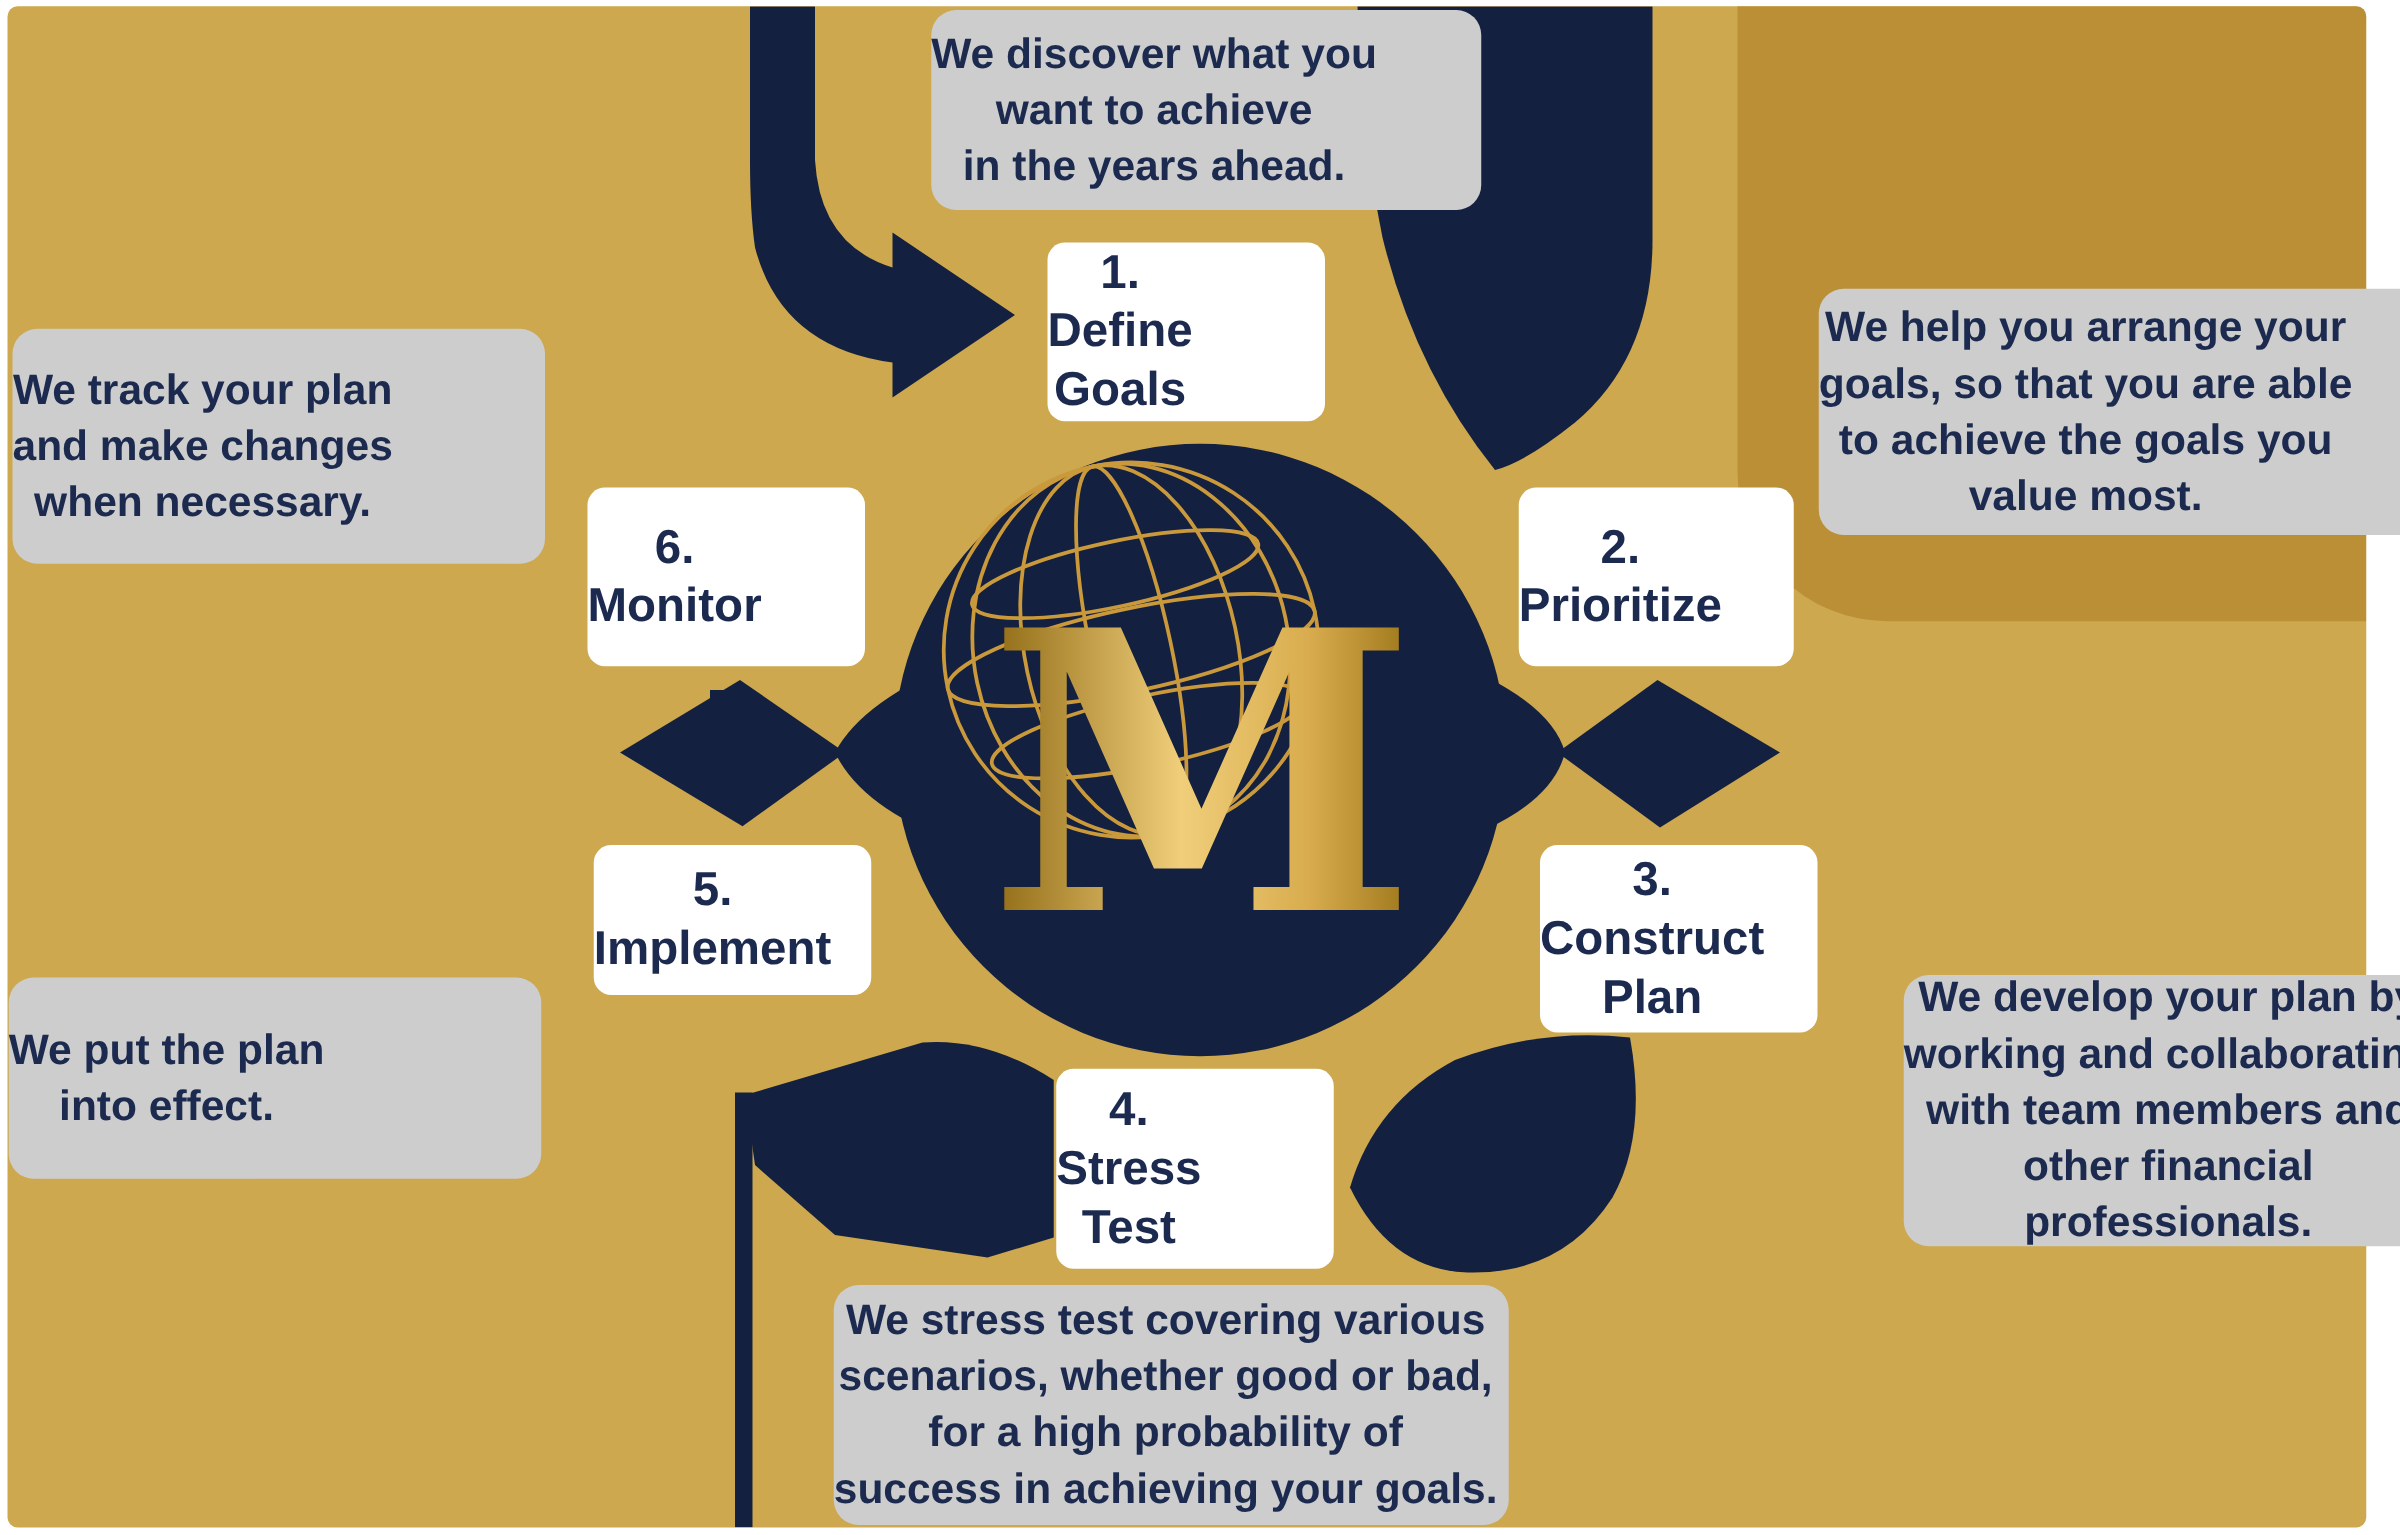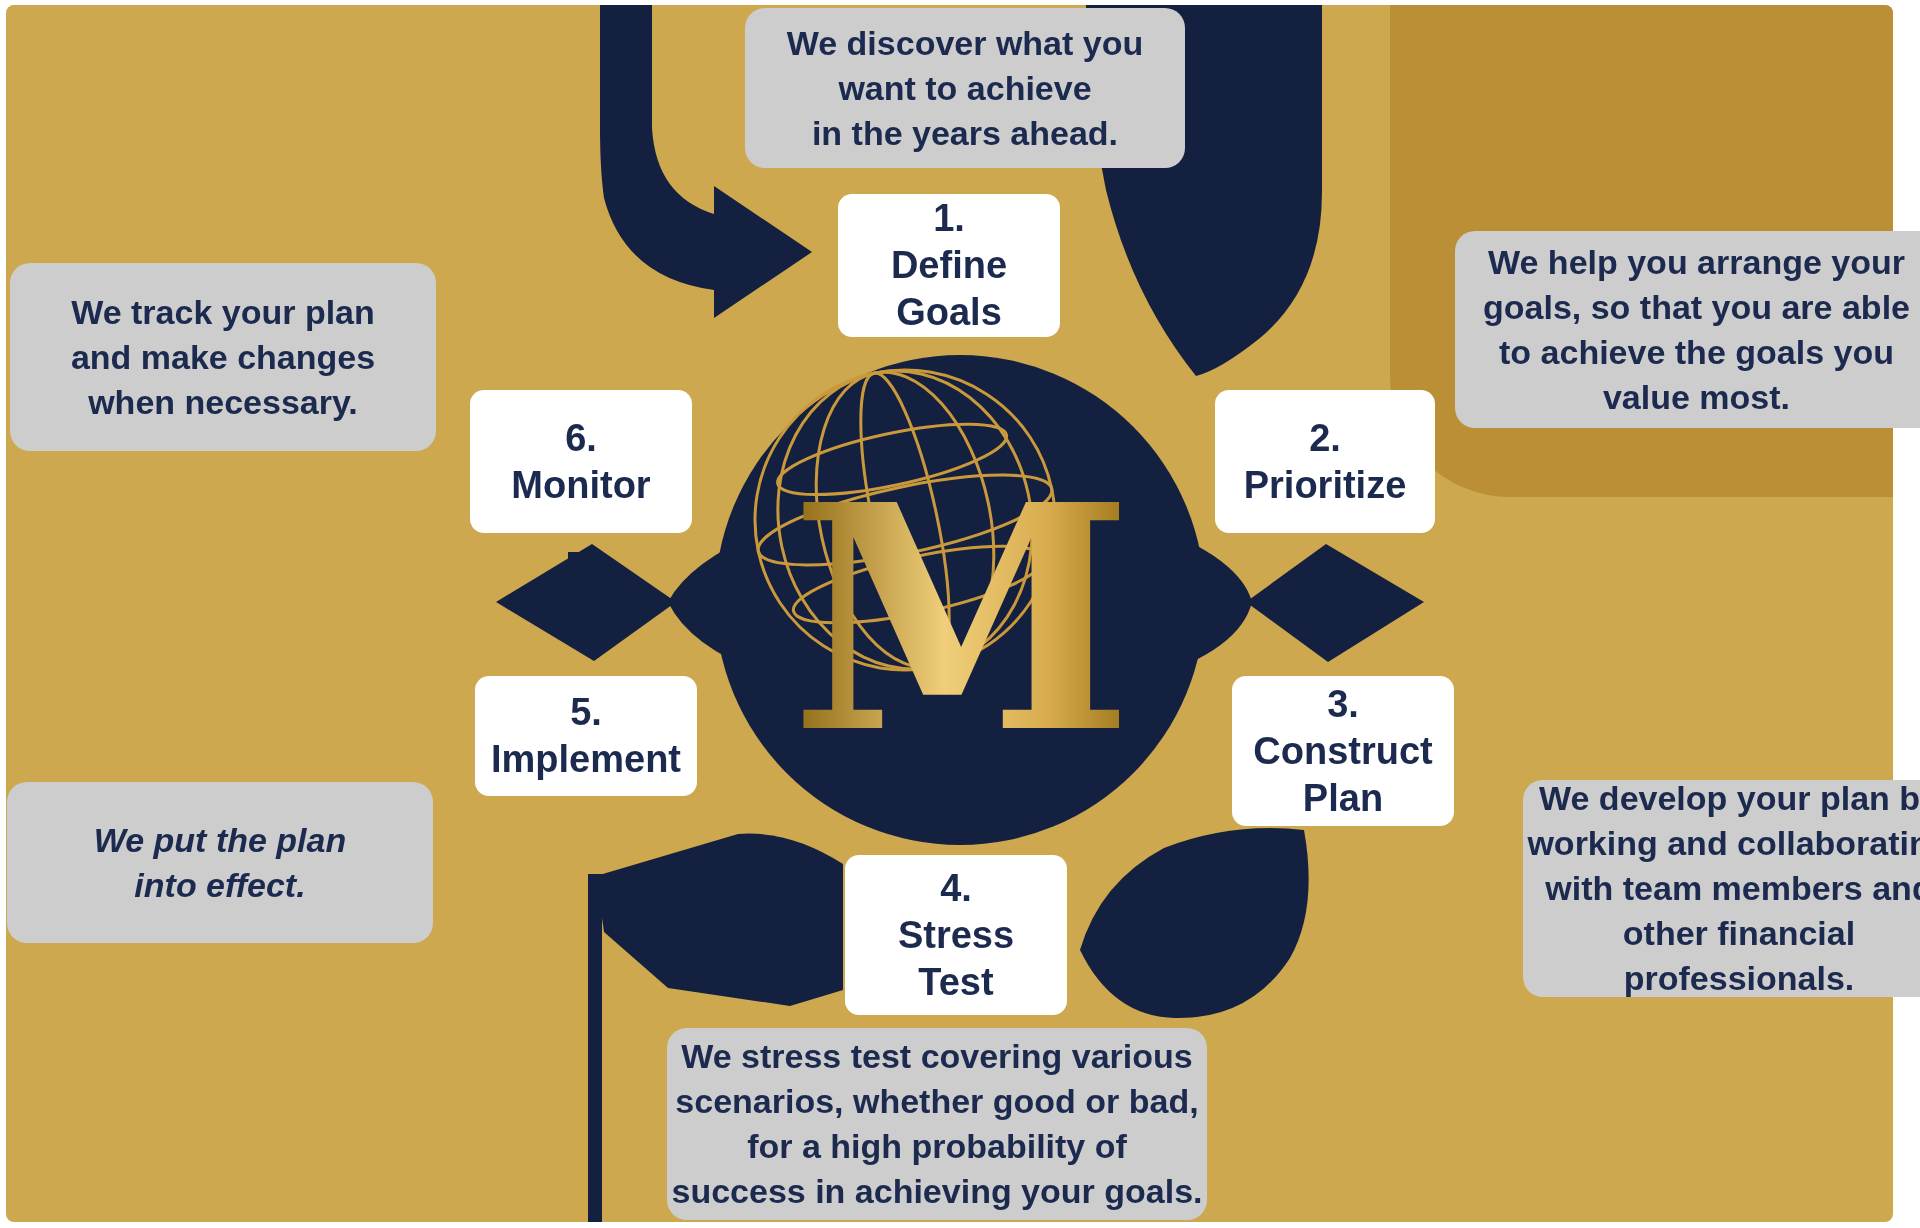--- a/index.html
+++ b/index.html
@@ -10,21 +10,21 @@
   .gold-canvas{
     position:absolute;left:6px;top:5px;width:1887px;height:1217px;
     background:#CDA84E;border-radius:8px;overflow:hidden;
   }
   .dark-panel{
     position:absolute;left:1384px;top:0;width:503px;height:492px;
     background:#BA8F35;border-bottom-left-radius:120px;
   }
   .ring-svg{position:absolute;left:0;top:0;}
   .box{
-    position:absolute;display:flex;align-items:center;justify-content:center;
+    position:absolute;display:flex;align-items:center;
     text-align:center;color:#1B2A4E;font-weight:bold;
   }
   .step-box{
     background:#FFFFFF;border-radius:14px;
     font-size:38px;line-height:47px;white-space:pre-line;
   }
   .desc-box{
     background:#CDCDCD;border-radius:20px;
     font-size:34px;line-height:45px;white-space:pre-line;
   }
@@ -125,21 +125,21 @@
 with team members and
 other financial
 professionals.</span>
 </div>
 <div class="box desc-box" style="left:667px;top:1028px;width:540px;height:192px;">
   <span>We stress test covering various
 scenarios, whether good or bad,
 for a high probability of
 success in achieving your goals.</span>
 </div>
-<div class="box desc-box" style="left:7px;top:782px;width:426px;height:161px;font-style:italic;">
+<div class="box desc-box" style="left:7px;top:782px;width:426px;height:161px;">
   <span>We put the plan
 into effect.</span>
 </div>
 <div class="box desc-box" style="left:10px;top:263px;width:426px;height:188px;">
   <span>We track your plan
 and make changes
 when necessary.</span>
 </div>
 
 </body></html>

